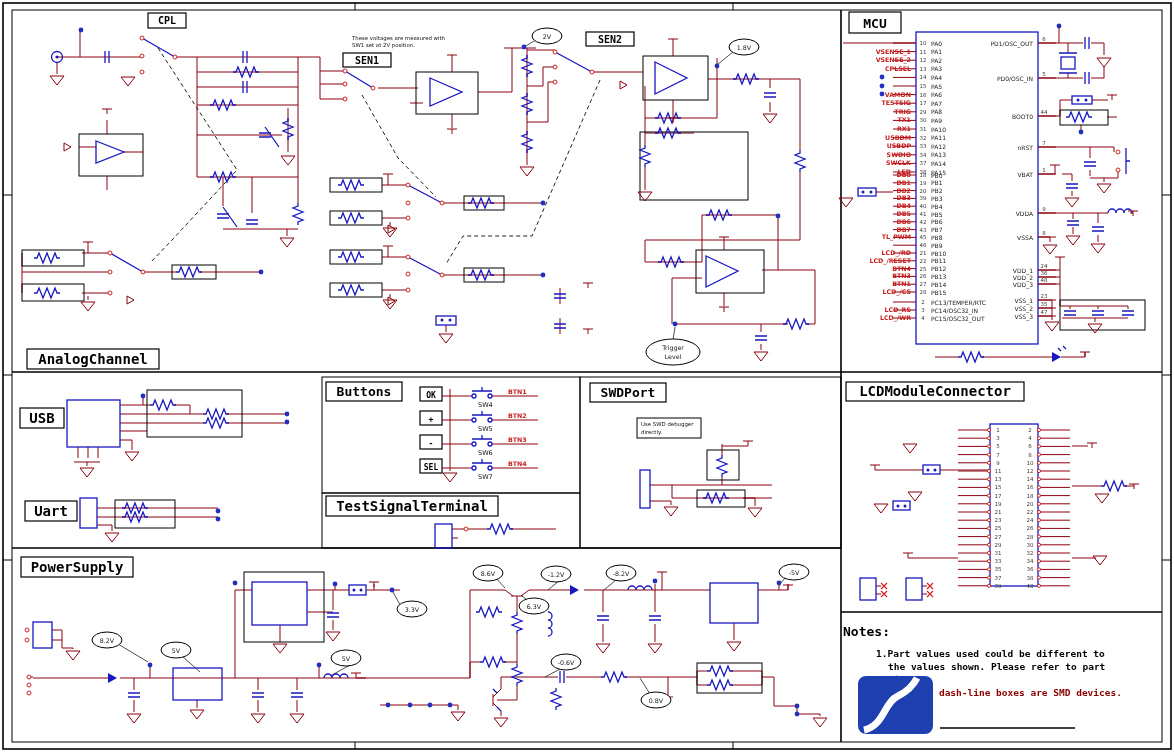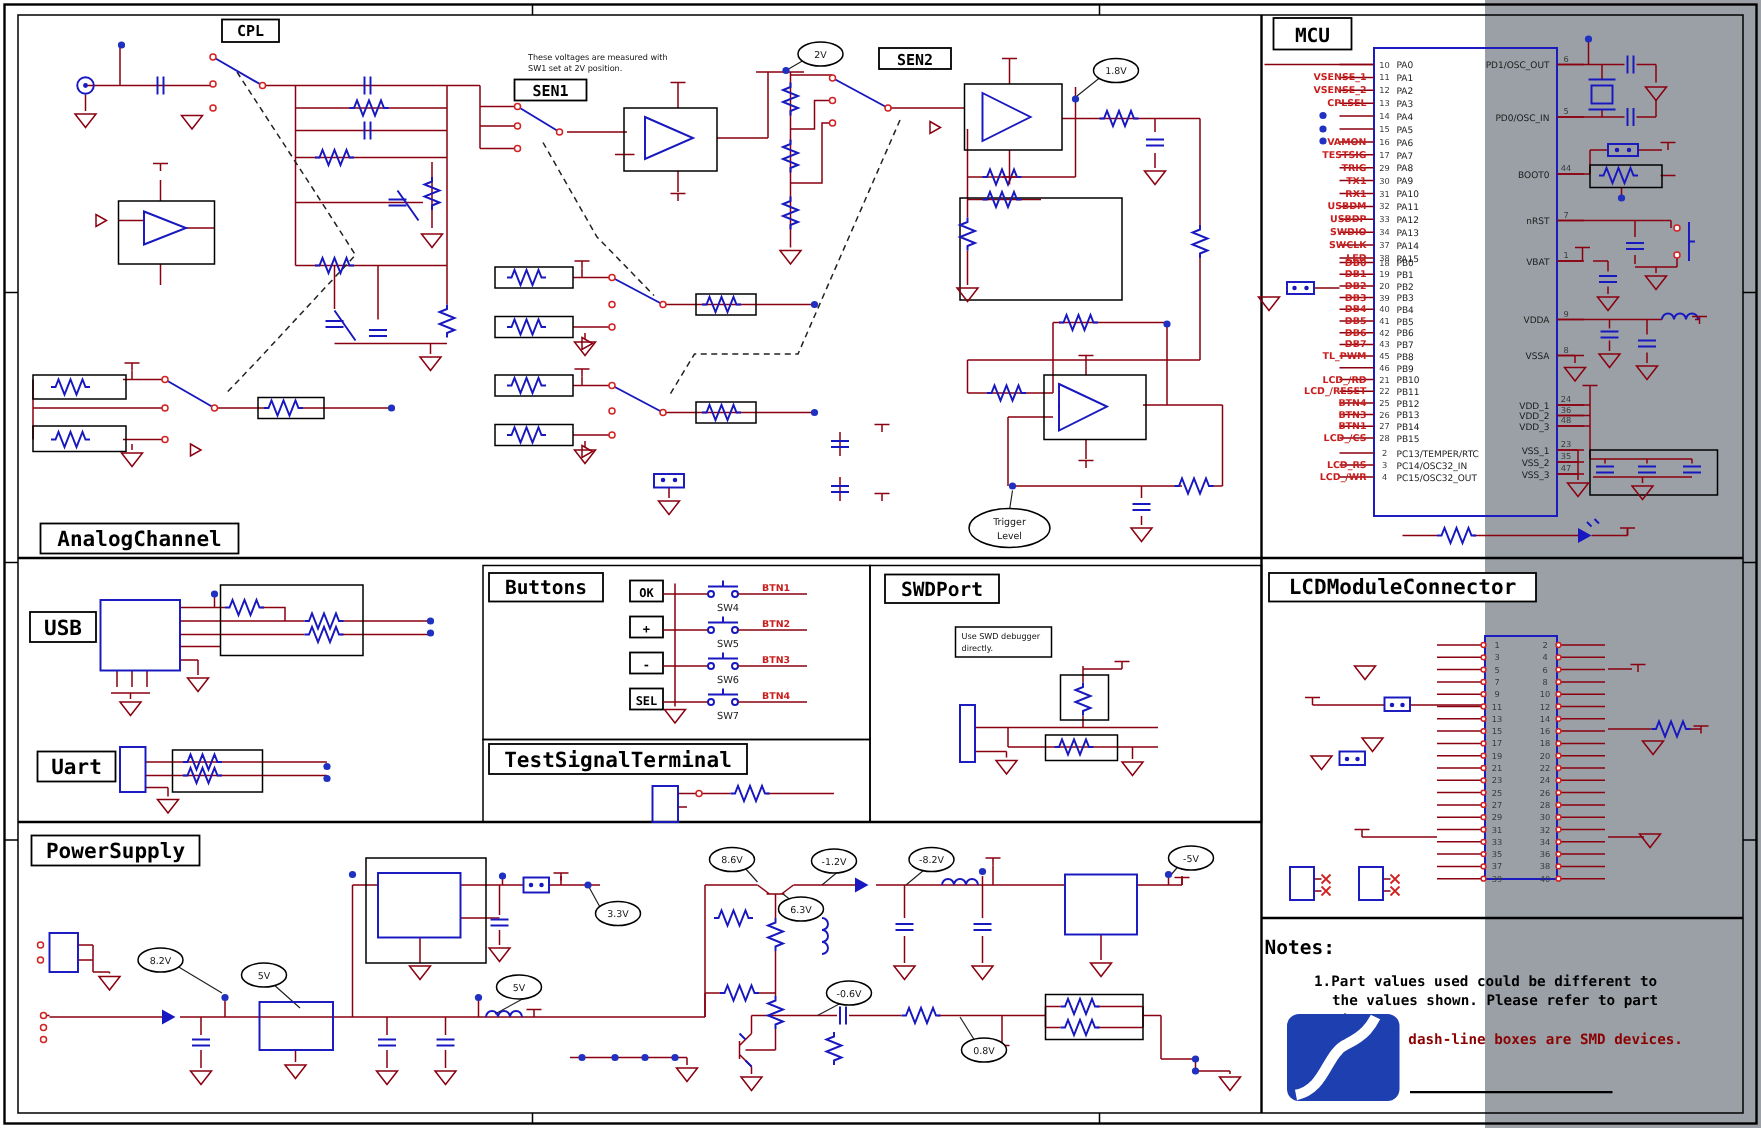--- a/index.html
+++ b/index.html
@@ -1,16 +1,16 @@
 <!DOCTYPE html>
 <html><head>
 <meta charset="utf-8">
 <style>
   html,body{margin:0;padding:0;background:#9aa0a6;}
-  #sheet{position:relative;width:990px;height:752px;background:#fff;font-family:"DejaVu Sans",sans-serif;}
+  #sheet{position:relative;width:1174px;height:752px;background:#fff;font-family:"DejaVu Sans",sans-serif;}
   svg{position:absolute;left:0;top:0;}
   text{font-family:"DejaVu Sans",sans-serif;font-size:6.5px;fill:#141414;}
   .p{font-size:5.5px;fill:#3a3a3a;}
   .pn{font-size:6px;fill:#1a1a1a;}
   .k5{font-size:5.4px;}
   .n{fill:#c81e1e;font-weight:bold;font-size:6.3px;}
   .nb{fill:#8b0000;font-weight:bold;}
   .b2{font-family:"DejaVu Sans Mono",monospace;font-weight:bold;font-size:8px;fill:#000;}
   .k7{font-family:"DejaVu Sans Mono",monospace;font-weight:bold;font-size:8.5px;fill:#000;}
   .ttl{font-family:"DejaVu Sans Mono",monospace;font-weight:bold;font-size:13px;fill:#000;}

